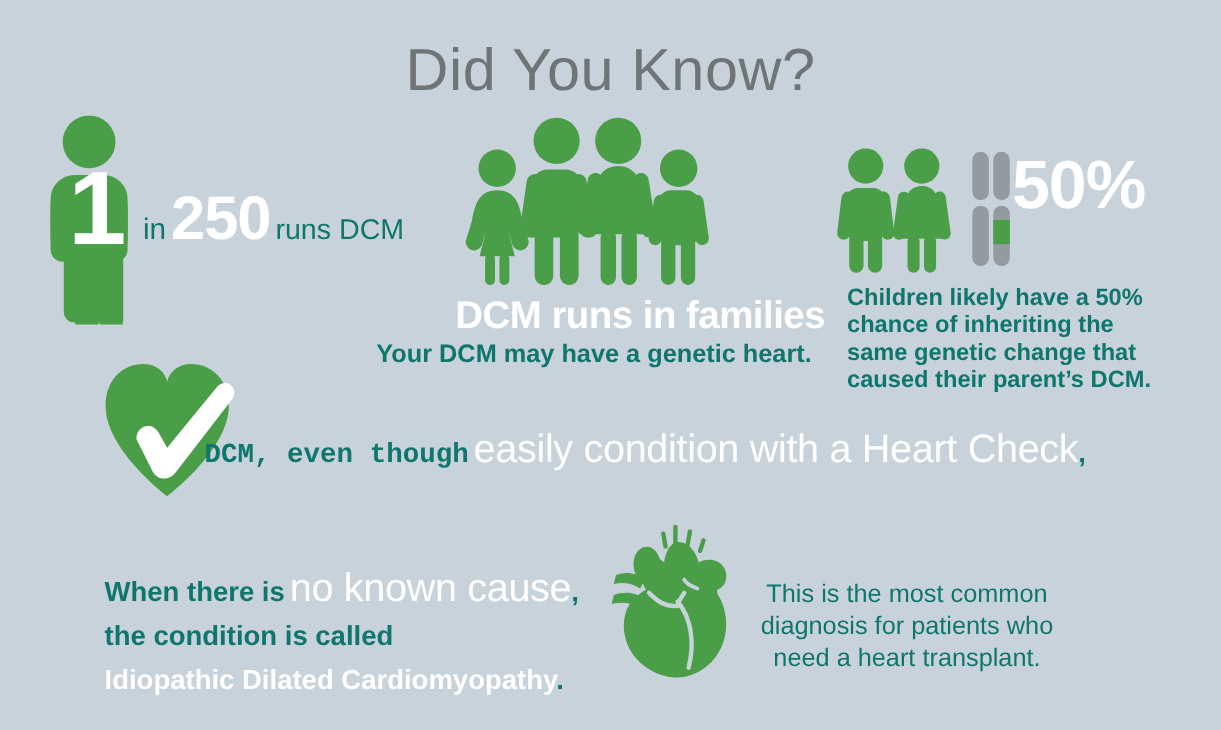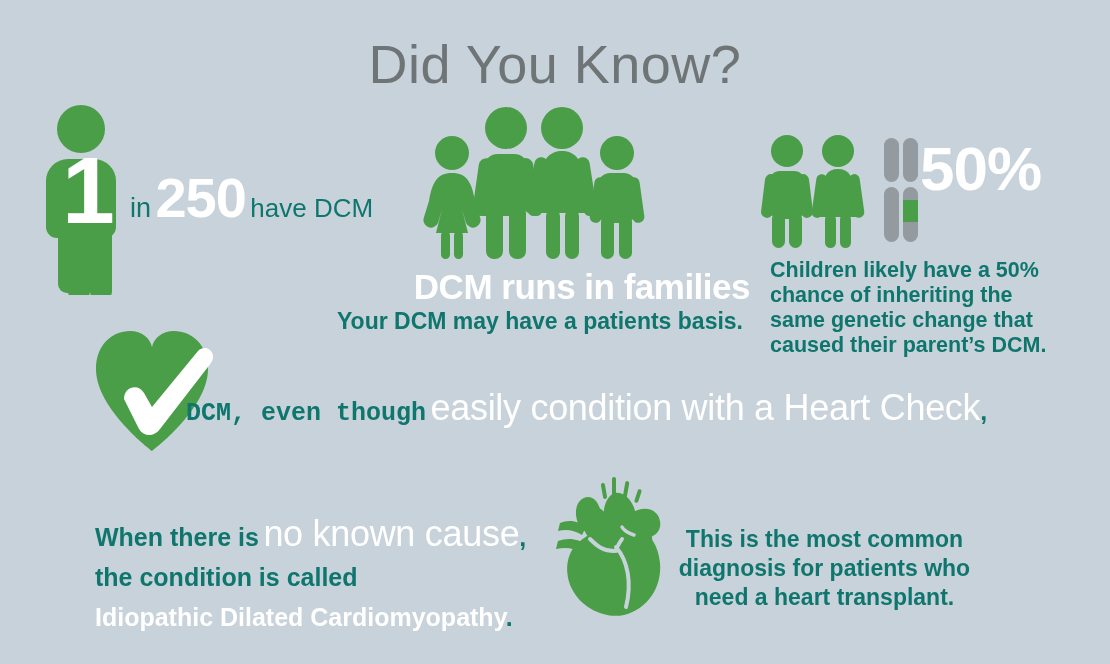--- a/index.html
+++ b/index.html
@@ -129,21 +129,21 @@
   #cause-text .c-pre  { font-size: 25px; font-weight: 700; }
   #cause-text .c-big  { font-size: 36px; font-weight: 400; letter-spacing: -0.3px; }
   #cause-text .c-mid  { font-size: 25px; font-weight: 700; }
   #cause-text .c-name { font-size: 25px; font-weight: 700; }
 
   #anatomical-heart-icon { left: 556px; top: -30px; }
   #transplant-text {
     left: 672px; top: 20px;
     width: 305px;
     text-align: center;
-    font-size: 23px; font-weight: 700; line-height: 29px;
+    font-size: 23px; font-weight: 400; line-height: 29px;
   }
 </style>
 </head>
 <body>
 
 <div id="infographic">
 
   <div class="abs" id="title">Did You Know?</div>
 
   <div class="abs" id="stat-one-in-250">
@@ -161,21 +161,21 @@
         <rect x="22" y="110" width="19" height="78" rx="9" fill="#4a9e47"></rect>
         <rect x="49" y="110" width="19" height="78" rx="9" fill="#4a9e47"></rect>
       </svg>
     </span>
 
     <span class="abs white" id="one-overlay">1</span>
 
     <div class="abs" id="stat1-line1">
       <span class="gray lbl-in">in</span>
       <span class="white lbl-250">250</span>
-      <span class="gray lbl-have">have DCM</span>
+      <span class="gray lbl-have">runs DCM</span>
     </div>
 
   </div>
 
   <div class="abs" id="stat-family">
 
     <span class="abs" id="family-icon">
       <svg width="225" height="155" viewBox="0 0 225 155" xmlns="http://www.w3.org/2000/svg">
         <g fill="#4a9e47">
 
@@ -209,21 +209,21 @@
           <rect x="199" y="110" width="13" height="44" rx="6.5"></rect>
 
           <rect x="108" y="100" width="14" height="11" rx="5.5"></rect>
           <rect x="56" y="100" width="16" height="11" rx="5.5"></rect>
           <rect x="164" y="100" width="16" height="11" rx="5.5"></rect>
         </g>
       </svg>
     </span>
 
     <div class="abs white" id="family-title">DCM runs in families</div>
-    <div class="abs gray" id="family-sub">Your DCM may have a patients basis.</div>
+    <div class="abs gray" id="family-sub">Your DCM may have a genetic heart.</div>
   </div>
 
   <div class="abs" id="stat-fifty">
 
     <span class="abs" id="couple-icon">
       <svg width="115" height="115" viewBox="0 0 115 115" xmlns="http://www.w3.org/2000/svg">
         <g fill="#4a9e47">
 
           <circle cx="32" cy="17" r="16"></circle>
           <rect x="14" y="37" width="36" height="48" rx="11"></rect>

